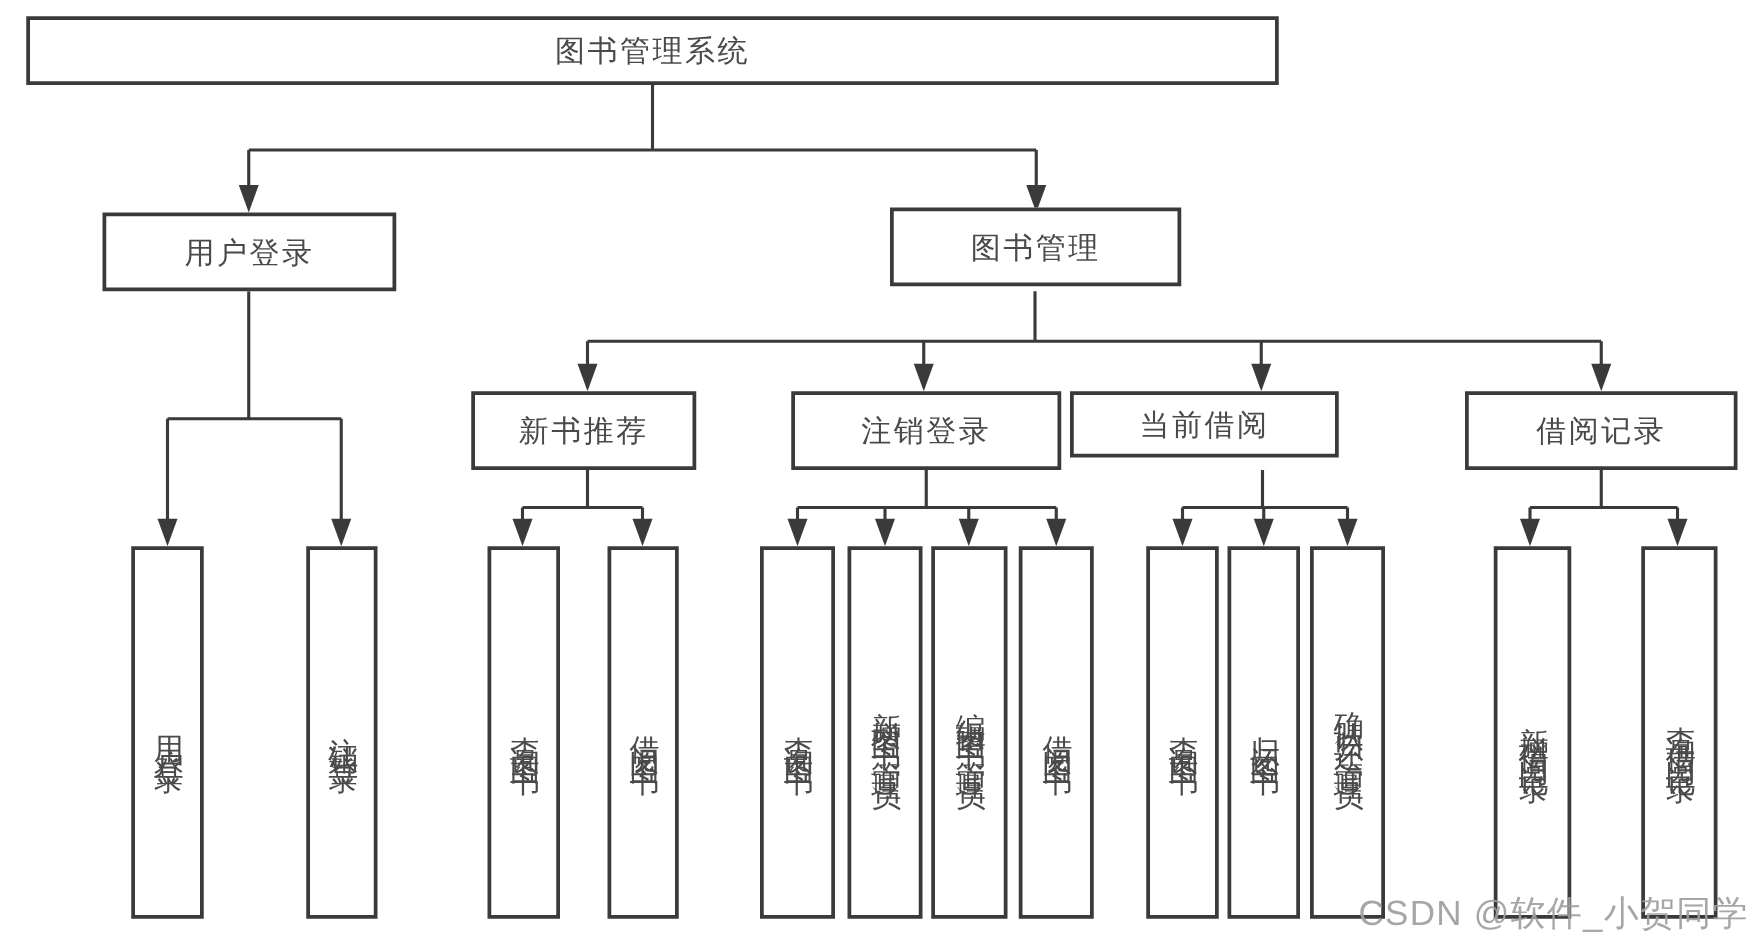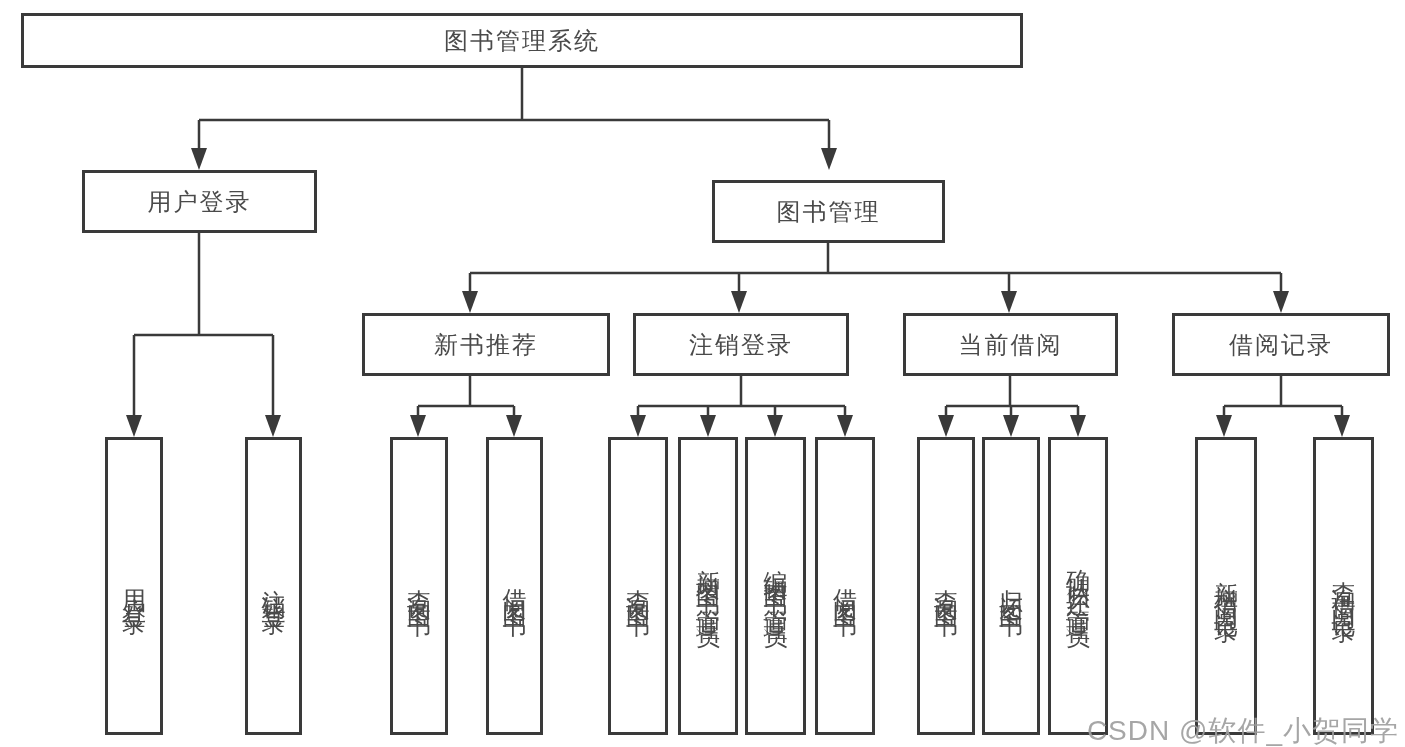--- a/index.html
+++ b/index.html
@@ -83,31 +83,31 @@
     </g>
   </svg>
 
   <div class="node" style="left:21px;top:13px;width:1002px;height:55px">
     <span class="hlabel">图书管理系统</span>
   </div>
 
   <div class="node" style="left:82px;top:170px;width:235px;height:63px">
     <span class="hlabel">用户登录</span>
   </div>
-  <div class="node" style="left:712px;top:180px;width:233px;height:63px">
+  <div class="node" style="left:712px;top:166px;width:233px;height:63px">
     <span class="hlabel">图书管理</span>
   </div>
 
-  <div class="node" style="left:362px;top:313px;width:248px;height:63px">
+  <div class="node" style="left:377px;top:313px;width:180px;height:63px">
     <span class="hlabel">新书推荐</span>
   </div>
   <div class="node" style="left:633px;top:313px;width:216px;height:63px">
     <span class="hlabel">注销登录</span>
   </div>
-  <div class="node" style="left:903px;top:313px;width:215px;height:63px">
+  <div class="node" style="left:856px;top:313px;width:215px;height:53px">
     <span class="hlabel">当前借阅</span>
   </div>
   <div class="node" style="left:1172px;top:313px;width:218px;height:63px">
     <span class="hlabel">借阅记录</span>
   </div>
 
   <div class="node" style="left:105px;top:437px;width:58px;height:298px">
     <span class="vlabel">用户登录</span>
   </div>
   <div class="node" style="left:245px;top:437px;width:57px;height:298px">

